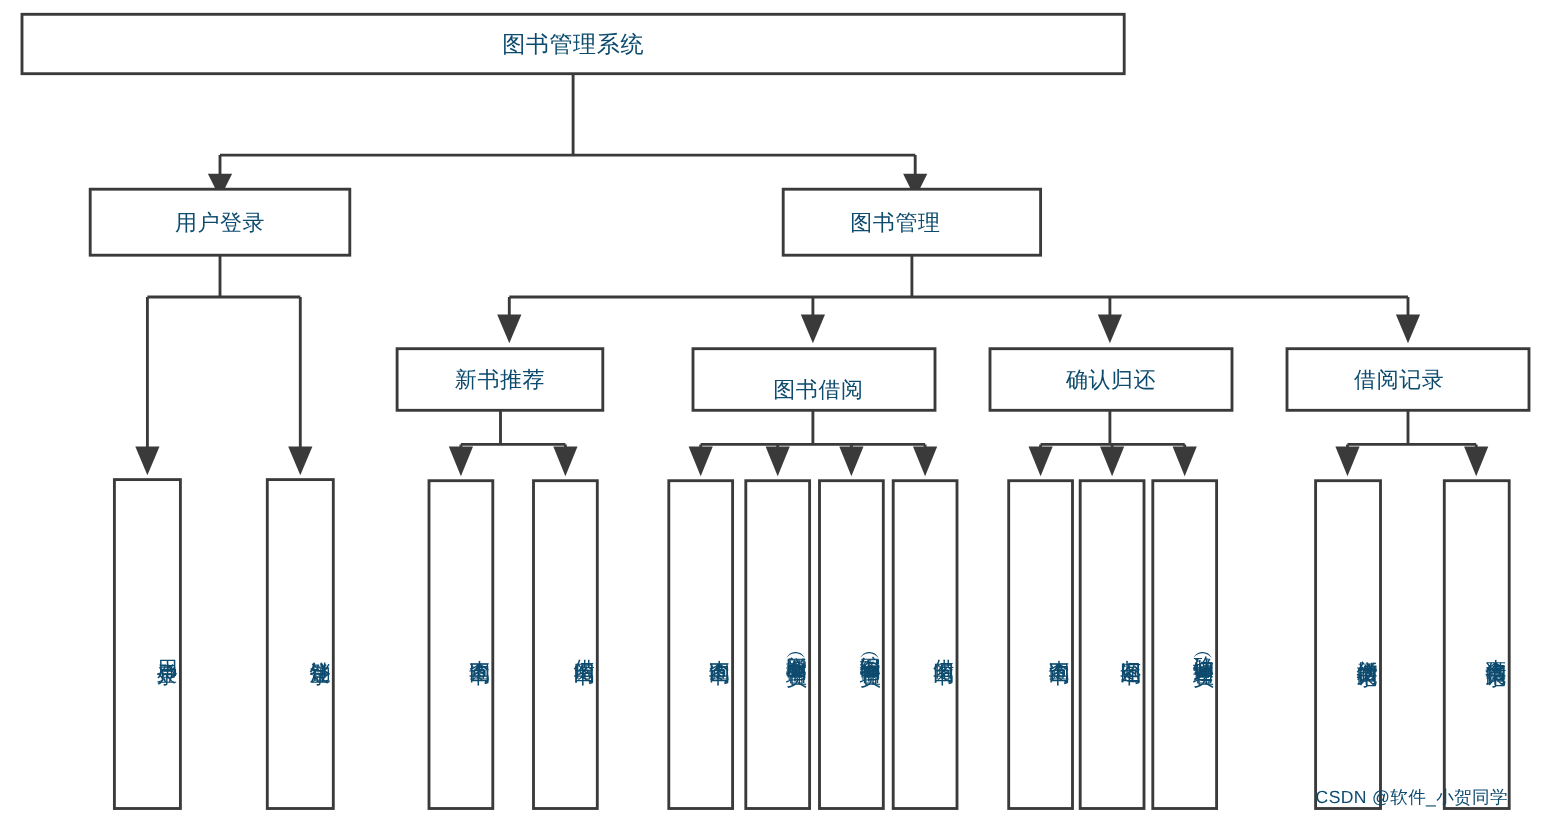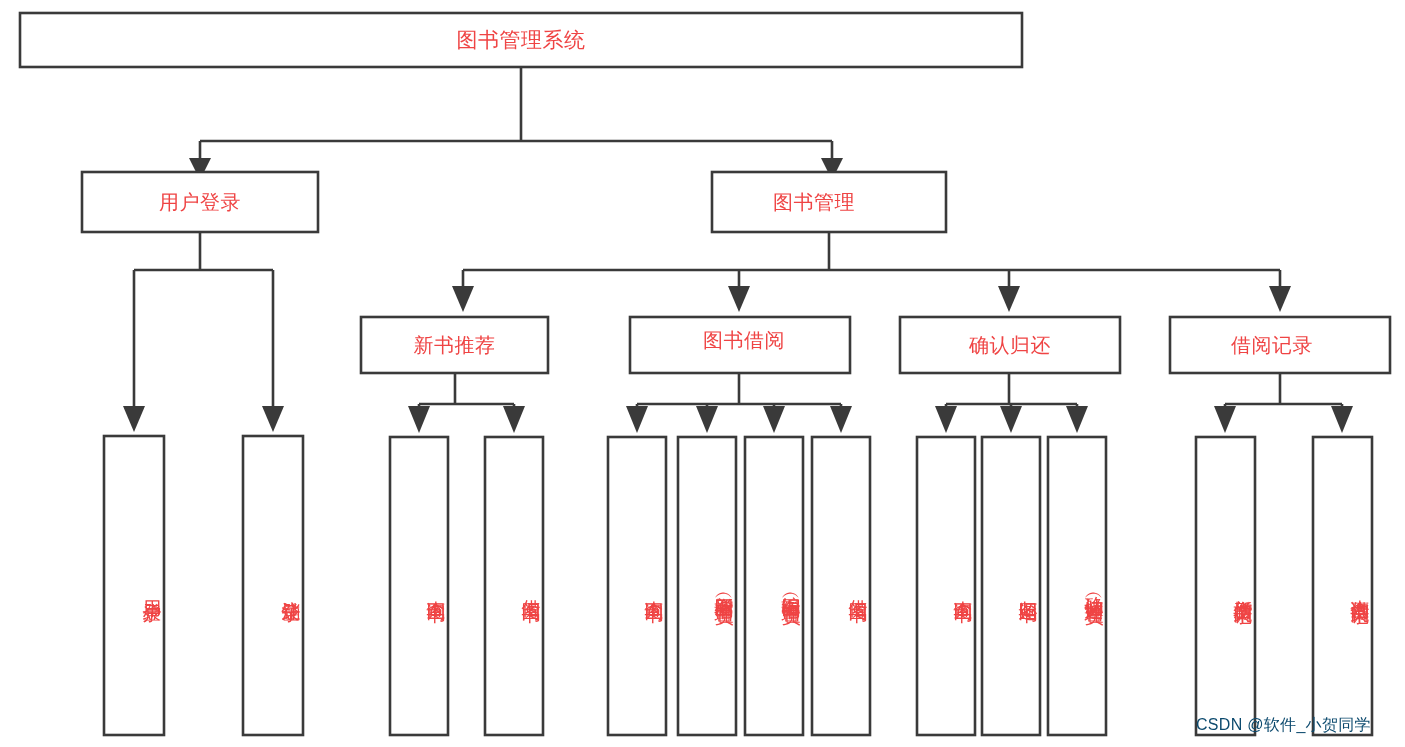--- a/index.html
+++ b/index.html
@@ -37,22 +37,22 @@
   }
   .arrow-head {
     fill: #3a3a3a;
     stroke: none;
   }
   .node-label {
     position: absolute;
     display: flex;
     align-items: center;
     justify-content: center;
-    color: #ef4444;
-    font-family: Liberation Mono, monospace;
+    color: #0c4a6e;
+    font-family: Liberation Serif, serif;
     pointer-events: none;
     white-space: nowrap;
   }
   .node-label.horizontal {
     font-size: 20px;
     letter-spacing: 0.5px;
   }
   .node-label.vertical {
     writing-mode: vertical-rl;
     text-orientation: upright;
@@ -144,21 +144,21 @@
       <rect class="node-box" x="1313" y="437" width="59" height="298"></rect>
     </g>
   </svg>
 
   <div class="node-label horizontal root" style="left:20px; top:13px; width:1002px; height:54px;">图书管理系统</div>
 
   <div class="node-label horizontal" style="left:82px; top:172px; width:236px; height:60px;">用户登录</div>
   <div class="node-label horizontal" style="left:712px; top:172px; width:204px; height:60px;">图书管理</div>
 
   <div class="node-label horizontal" style="left:361px; top:317px; width:187px; height:56px;border-radius:12px;">新书推荐</div>
-  <div class="node-label horizontal" style="left:630px; top:312px; width:228px; height:56px;border-radius:26px;">图书借阅</div>
+  <div class="node-label horizontal" style="left:630px; top:326px; width:228px; height:56px;border-radius:26px;">图书借阅</div>
   <div class="node-label horizontal" style="left:900px; top:317px; width:220px; height:56px;">确认归还</div>
   <div class="node-label horizontal" style="left:1170px; top:317px; width:204px; height:56px;">借阅记录</div>
 
   <div class="node-label vertical" style="left:104px; top:436px; width:60px; height:299px;">用户登录</div>
   <div class="node-label vertical" style="left:243px; top:436px; width:60px; height:299px;">注销登录</div>
   <div class="node-label vertical" style="left:390px; top:437px; width:58px; height:298px;">查询图书</div>
   <div class="node-label vertical" style="left:485px; top:437px; width:58px; height:298px;">借阅图书</div>
   <div class="node-label vertical" style="left:608px; top:437px; width:58px; height:298px;">查询图书</div>
   <div class="node-label vertical" style="left:678px; top:437px; width:58px; height:298px;">新增图书（管理员）</div>
   <div class="node-label vertical" style="left:745px; top:437px; width:58px; height:298px;">编辑图书（管理员）</div>

